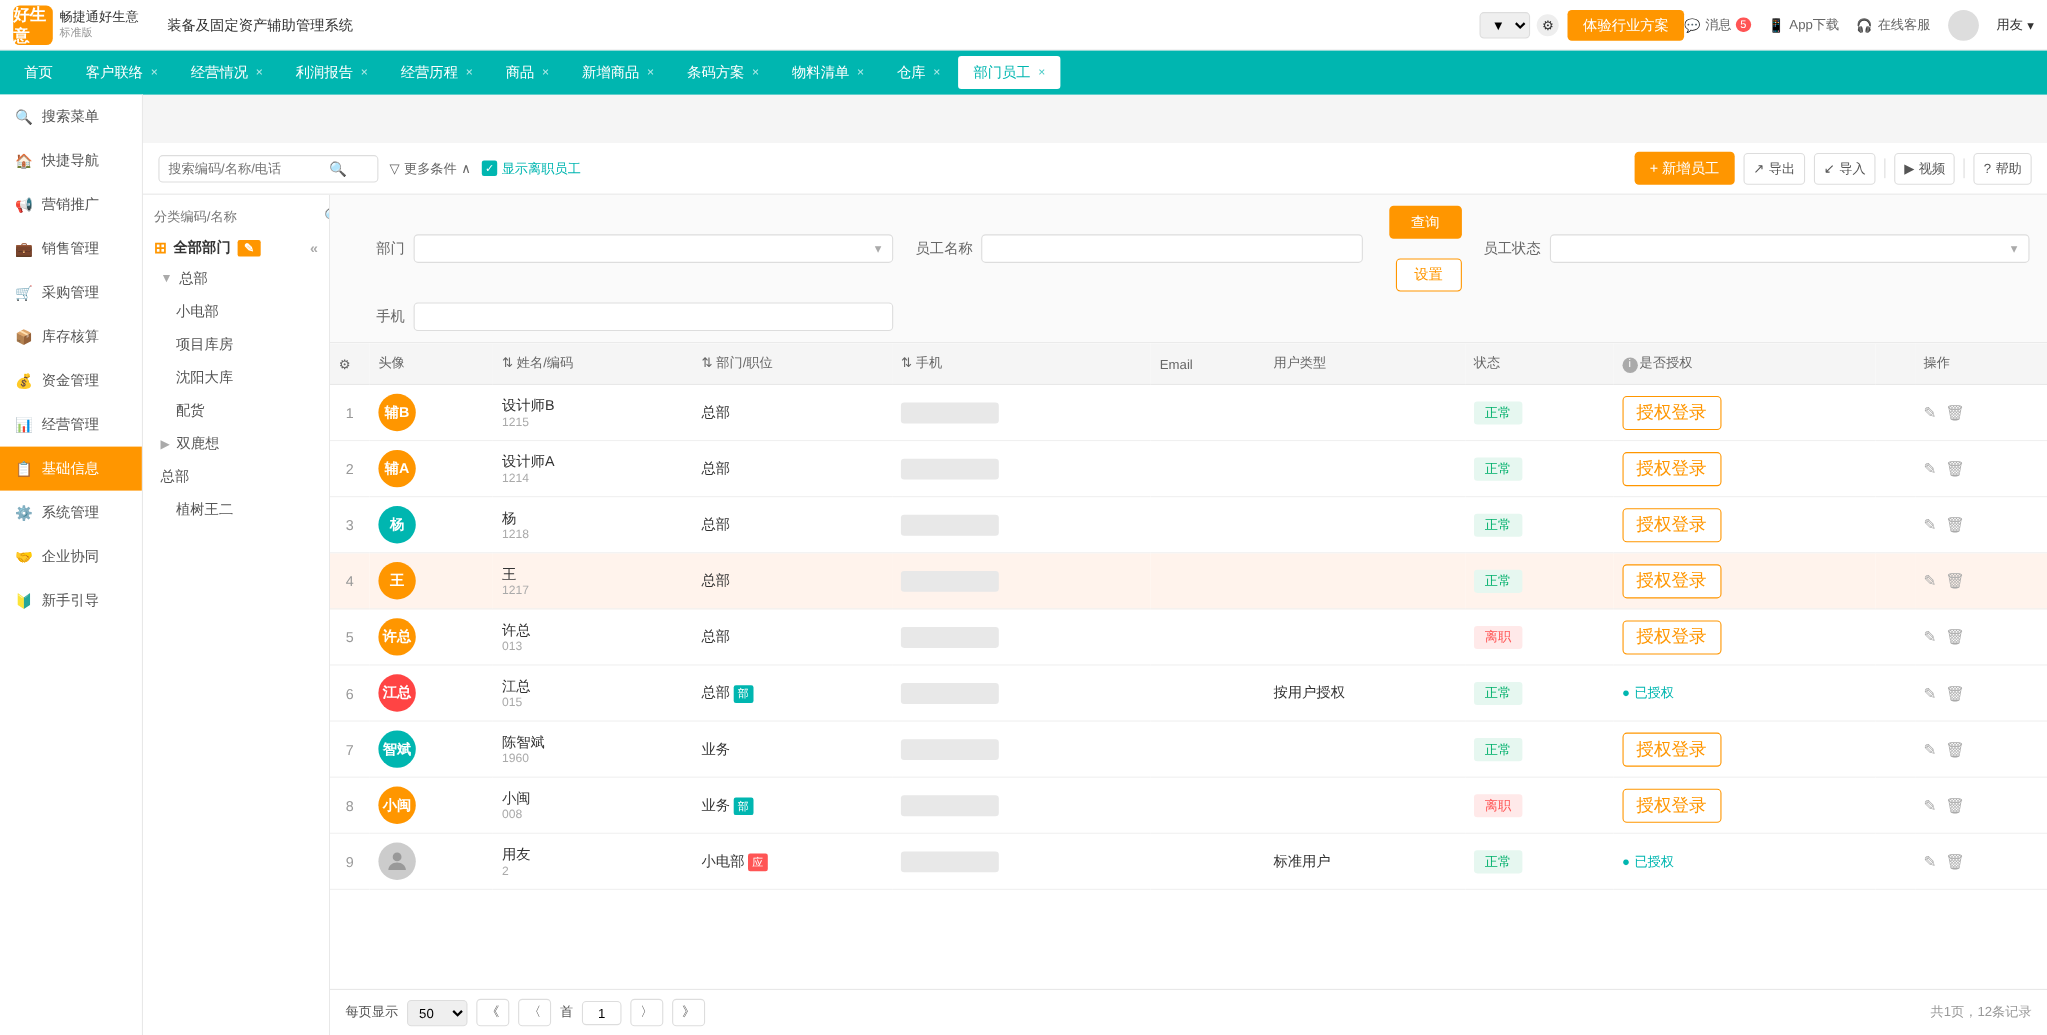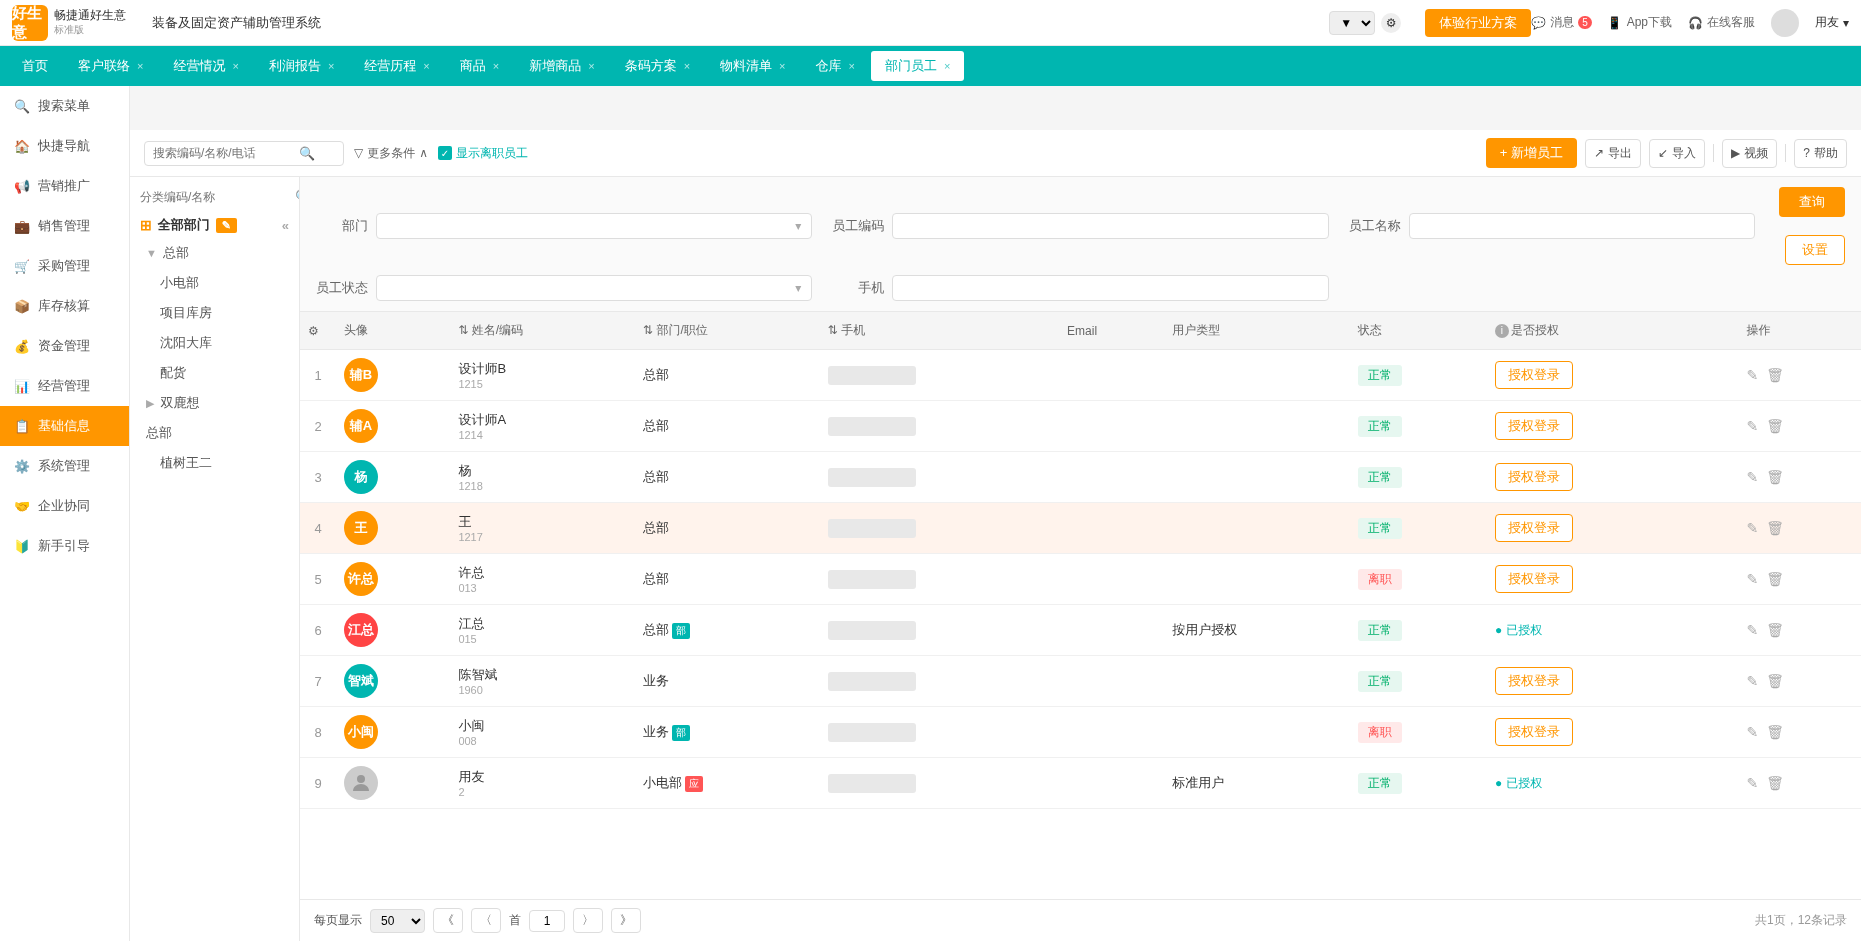--- a/index.html
+++ b/index.html
@@ -80,21 +80,21 @@
     tr.highlighted { background: #fff3ec; }
     .row-num { color: #999; text-align: center; }
     .avatar-circle { width: 34px; height: 34px; border-radius: 50%; display: flex; align-items: center; justify-content: center; color: #fff; font-size: 13px; font-weight: bold; flex-shrink: 0; }
     .avatar-gray { background: #ccc; border-radius: 50%; width: 34px; height: 34px; display: flex; align-items: center; justify-content: center; }
     .name-code { display: flex; flex-direction: column; }
     .name-text { font-size: 13px; color: #333; }
     .code-text { font-size: 11px; color: #aaa; }
     .status-badge { display: inline-block; padding: 2px 10px; border-radius: 3px; font-size: 12px; }
     .status-normal { background: #e6f7f0; color: #00b06b; }
     .status-resign { background: #ffe9e9; color: #f55; }
-    .auth-btn { border: 1px solid #ff9600; color: #ff9600; background: #fff; border-radius: 4px; padding: 4px 12px; font-size: 13px; cursor: pointer; }
+    .auth-btn { border: 1px solid #ff9600; color: #ff9600; background: #fff; border-radius: 4px; padding: 4px 12px; font-size: 16px; cursor: pointer; }
     .authorized { color: #00b6b0; font-size: 12px; display: flex; align-items: center; gap: 4px; }
     .ops { display: flex; align-items: center; gap: 8px; }
     .op-icon { color: #aaa; cursor: pointer; font-size: 14px; }
     .blurred { background: #e8e8e8; border-radius: 3px; color: transparent; user-select: none; padding: 2px 6px; }
     .dept-tag-teal { display: inline-block; background: #00b6b0; color: #fff; font-size: 10px; padding: 1px 4px; border-radius: 2px; margin-left: 3px; }
     .respond-tag { display: inline-block; background: #f55; color: #fff; font-size: 10px; padding: 1px 4px; border-radius: 2px; margin-left: 3px; }
 
     
     .pagination { display: flex; align-items: center; padding: 8px 14px; border-top: 1px solid #e8e8e8; background: #fff; gap: 8px; font-size: 12px; color: #555; }
     .page-select { border: 1px solid #ddd; border-radius: 4px; padding: 3px 6px; font-size: 12px; }
@@ -112,21 +112,21 @@
     <div>
       <div class="logo-text">畅捷通好生意</div>
       <div class="logo-sub">标准版</div>
     </div>
   </div>
   <span class="system-title">装备及固定资产辅助管理系统</span>
   <div style="display:flex;align-items:center;gap:6px;">
     <select style="border:1px solid #ddd;border-radius:4px;padding:3px 6px;font-size:12px;"><option>▼</option></select>
     <div class="gear-icon">⚙</div>
   </div>
-  <button class="experience-btn" style="margin-left:24px;">体验行业方案</button>
+  <button class="experience-btn" style="margin-left:8px;">体验行业方案</button>
   <div class="top-actions">
     <div class="top-btn">
       <span>💬</span>
       <span>消息</span>
       <span class="badge">5</span>
     </div>
     <div class="top-btn">
       <span>📱</span>
       <span>App下载</span>
     </div>
@@ -269,26 +269,20 @@
 
         <div class="filter-form">
           <div class="form-row">
             <label class="form-label">部门</label>
             <div class="form-control">
               <span style="color:#ccc;font-size:12px;"></span>
               <span style="color:#aaa;">▾</span>
             </div>
           </div>
           <div class="form-row">
-            <label class="form-label">员工编码</label>
-            <div class="form-control">
-              <input type="text" style="border: none; outline: none; flex: 1 1 0%; font-size: 12px;">
-            </div>
-          </div>
-          <div class="form-row">
             <label class="form-label">员工名称</label>
             <div class="form-control">
               <input type="text" style="border: none; outline: none; flex: 1 1 0%; font-size: 12px;">
             </div>
             <div class="form-btns" style="margin-left:16px;">
               <button class="query-btn">查询</button>
               <button class="set-btn">设置</button>
             </div>
           </div>
           <div class="form-row">

